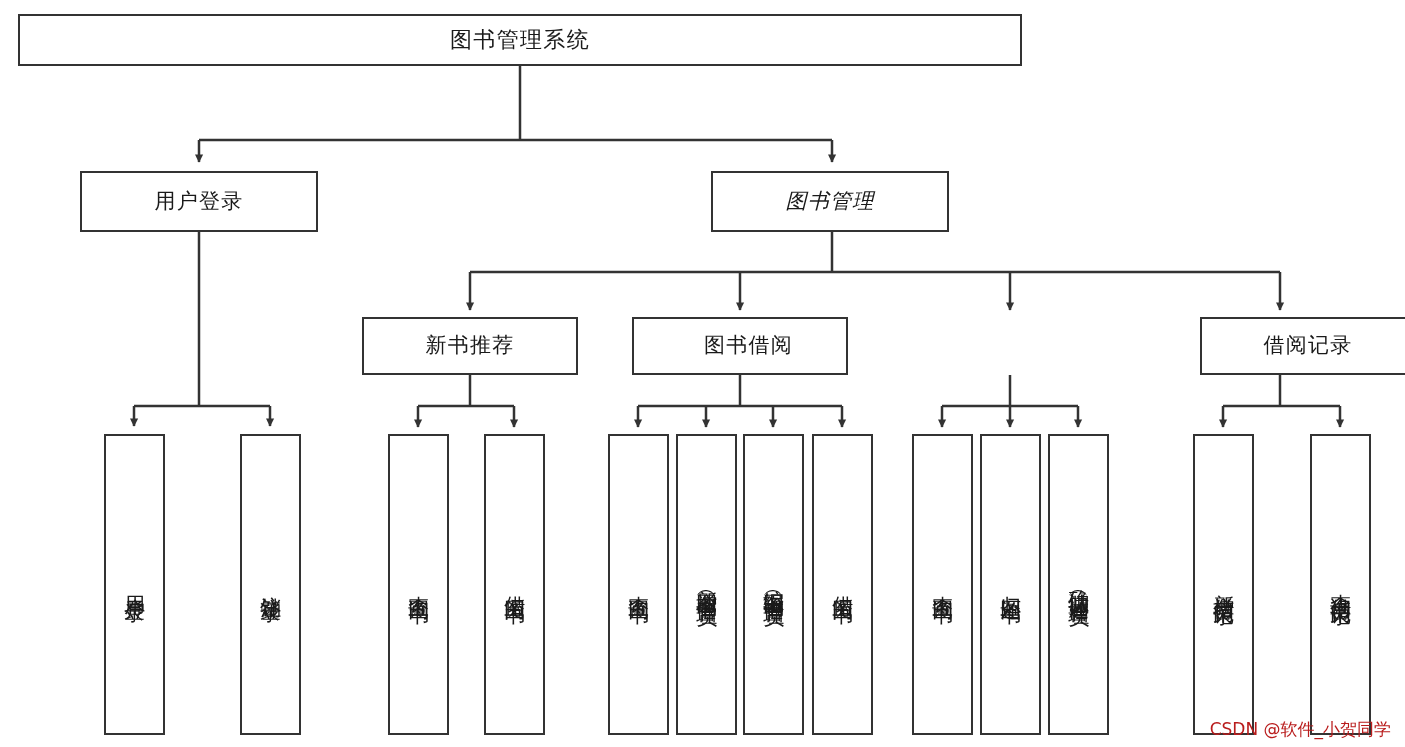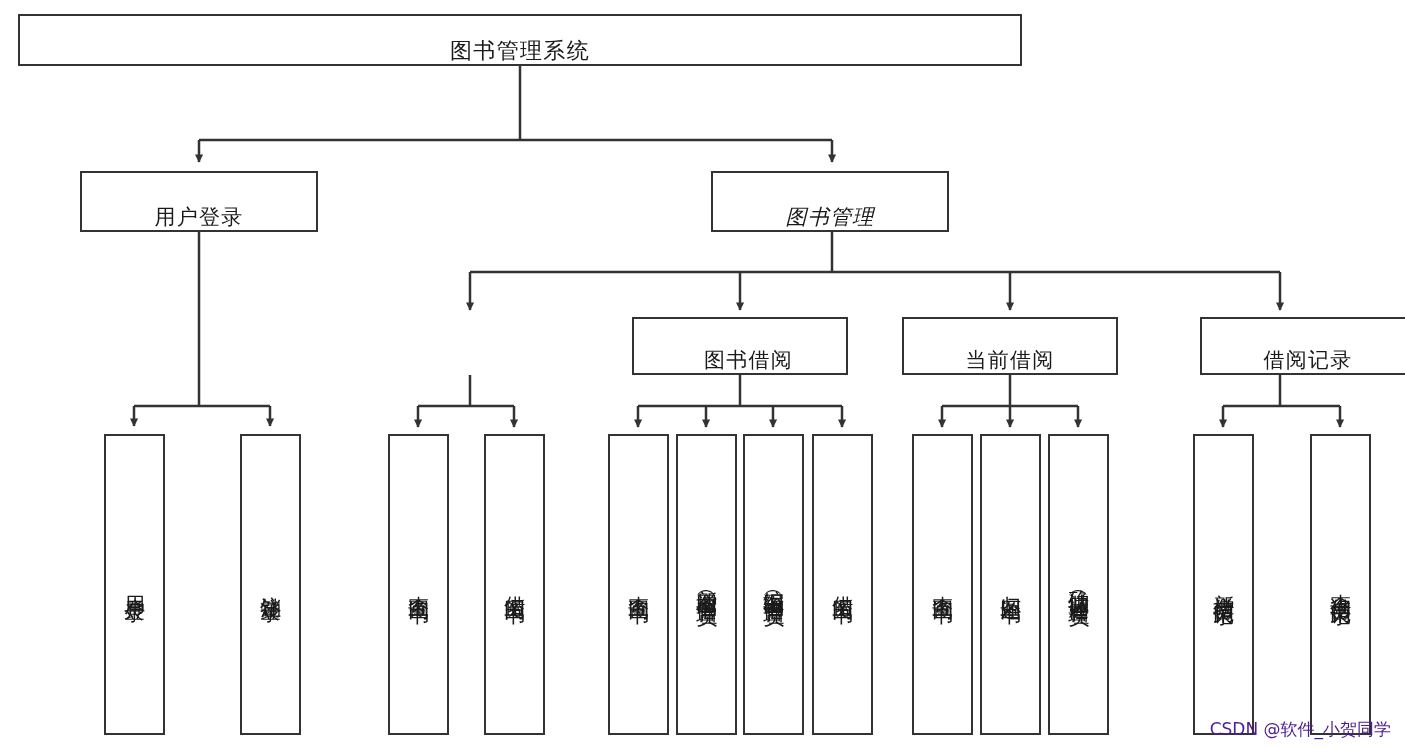--- a/index.html
+++ b/index.html
@@ -25,21 +25,21 @@
     width: 1405px;
     height: 747px;
     pointer-events: none;
   }
   .node {
     position: absolute;
     box-sizing: border-box;
     border: 2.5px solid #333333;
     background: #ffffff;
     display: flex;
-    align-items: flex-end;
+    align-items: center;
     justify-content: center;
     color: #1a1a1a;
   }
   .node .node-label {
     display: block;
     text-align: center;
     letter-spacing: 0.06em;
   }
   .node.horiz .node-label {
     font-size: 21px;
@@ -60,21 +60,21 @@
     max-height: 270px;
   }
   #root-node .node-label {
     font-size: 22px;
   }
   #watermark {
     position: absolute;
     right: 14px;
     bottom: 6px;
     font-size: 17px;
-    color: #4c1d95;
+    color: #b91c1c;
     white-space: nowrap;
     user-select: none;
   }
 </style>
 </head>
 <body>
 
 <div id="diagram-root">
 
   <svg id="edge-layer" viewBox="0 0 1405 747" width="1405" height="747" xmlns="http://www.w3.org/2000/svg">
@@ -131,25 +131,25 @@
     <span class="node-label">图书管理系统</span>
   </div>
 
   <div class="node horiz" style="left:80px; top:171px; width:238px; height:61px;">
     <span class="node-label">用户登录</span>
   </div>
   <div class="node horiz" style="left:711px; top:171px; width:238px; height:61px;font-style:italic;">
     <span class="node-label">图书管理</span>
   </div>
 
+  <div class="node horiz" style="left:362px; top:317px; width:216px; height:58px;">
+    <span class="node-label">新书推荐</span>
+  </div>
   <div class="node horiz" style="left:632px; top:317px; width:216px; height:58px;padding-left:17px;">
     <span class="node-label">图书借阅</span>
-  </div>
-  <div class="node horiz" style="left:902px; top:317px; width:216px; height:58px;">
-    <span class="node-label">当前借阅</span>
   </div>
   <div class="node horiz" style="left:1172px; top:317px; width:216px; height:58px;margin-left:28px;">
     <span class="node-label">借阅记录</span>
   </div>
 
   <div class="node vert" style="left:104px; top:434px; width:61px; height:301px;">
     <span class="node-label">用户登录</span>
   </div>
   <div class="node vert" style="left:240px; top:434px; width:61px; height:301px;">
     <span class="node-label">注销登录</span>

